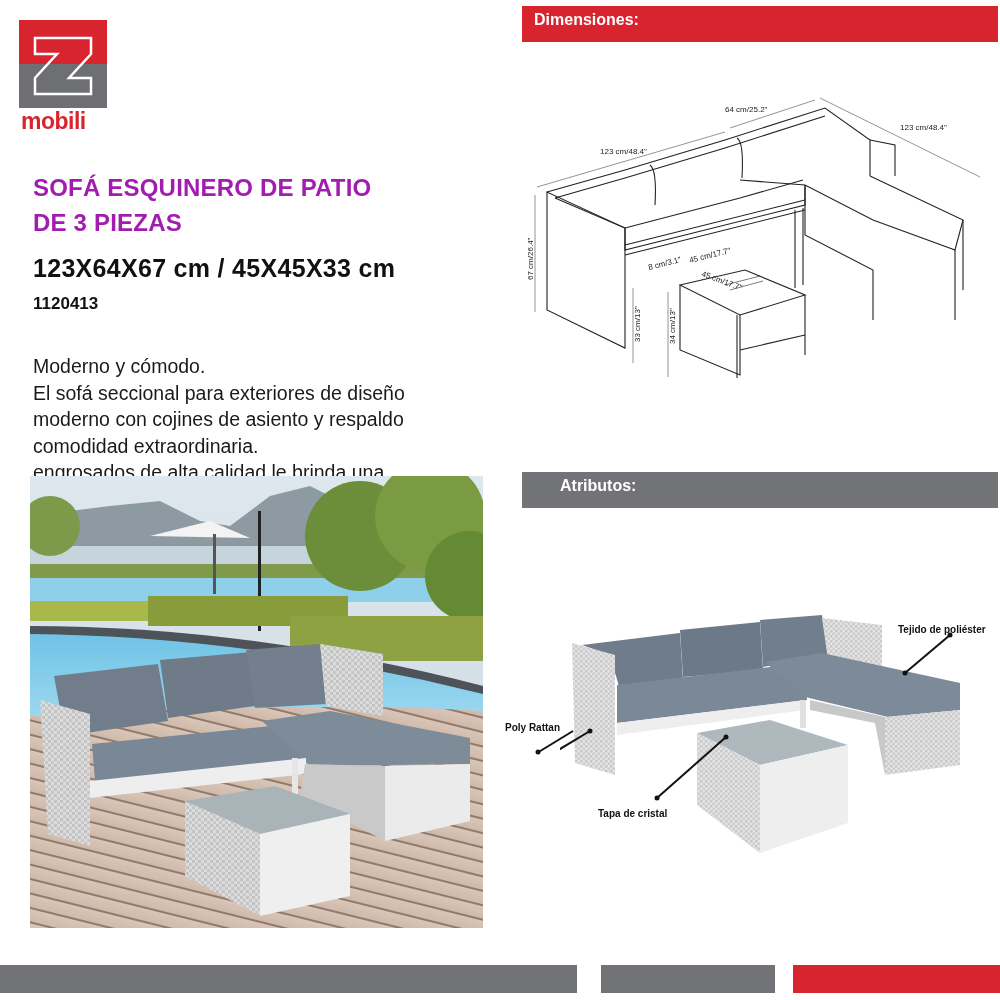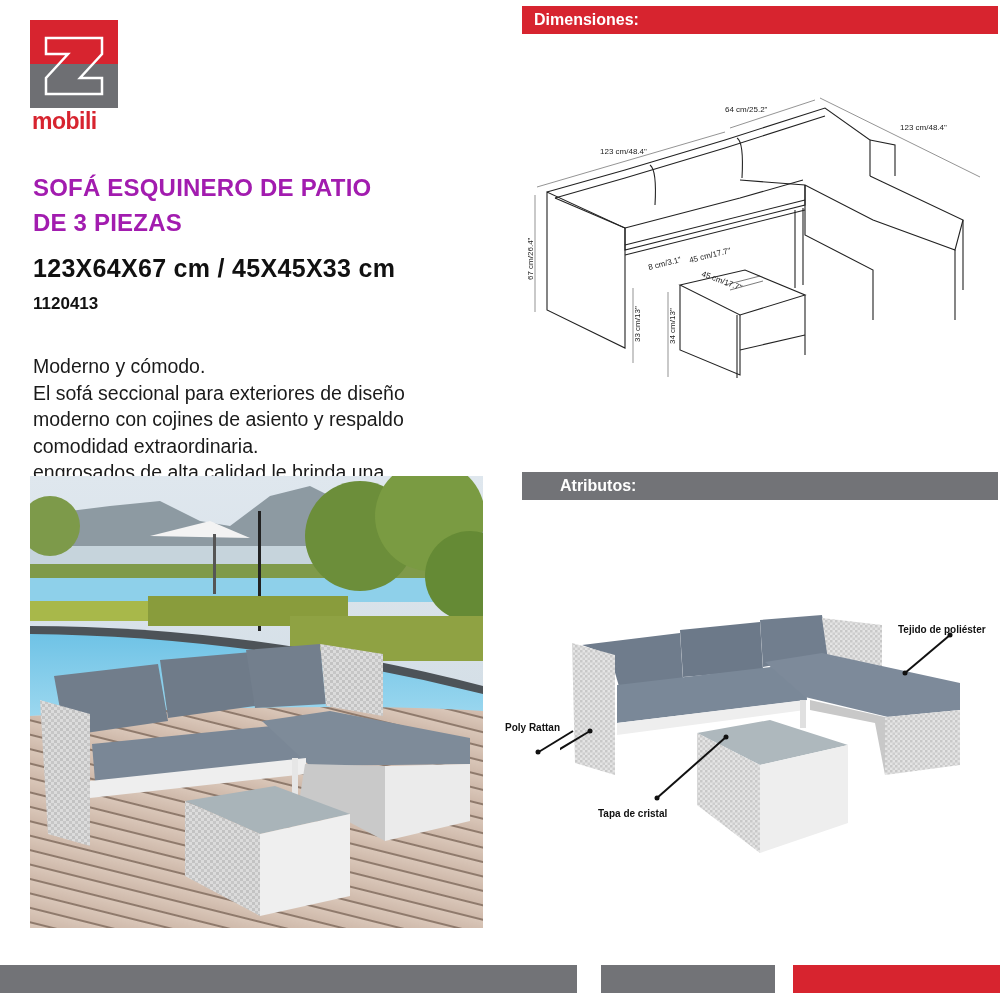--- a/index.html
+++ b/index.html
@@ -1,39 +1,39 @@
 <!DOCTYPE html>
 <html><head>
 <meta charset="utf-8">
 <style>
   html, body { margin:0; padding:0; }
   body { width:1000px; height:1000px; position:relative; background:#ffffff; overflow:hidden;
          font-family:"Liberation Sans", sans-serif; color:#111; }
   .abs { position:absolute; }
 
   
-  #logo { left:30px; top:20px; width:107px; height:113px; }
+  #logo { left:19px; top:20px; width:107px; height:113px; }
   #logo .top { position:absolute; left:0; top:0; width:88px; height:44px; background:#d7242f; }
   #logo .bot { position:absolute; left:0; top:44px; width:88px; height:44px; background:#6e6f73; }
   #logo svg { position:absolute; left:0; top:0; }
   #logo .word { position:absolute; left:2px; top:88px; font-size:23px; font-weight:bold; color:#d7242f;
                 letter-spacing:-0.5px; line-height:26px; }
 
   
   #title { left:33px; top:170px; width:460px; font-size:24px; font-weight:bold; line-height:35px; color:#a21caf; letter-spacing:0.2px; }
   #dims { left:33px; top:254px; font-size:25px; font-weight:bold; color:#111; letter-spacing:0.3px; }
   #sku { left:33px; top:294px; font-size:17px; font-weight:bold; color:#111; }
   #desc { left:33px; top:329px; width:470px; font-size:19.5px; line-height:26.5px; color:#1a1a1a;margin-top:24px; }
   #desc div { white-space:nowrap; }
 
   
   #photo { left:30px; top:476px; width:453px; height:452px; overflow:hidden; }
 
   
-  .section-bar { left:522px; width:476px; height:28px; color:#fff; font-weight:bold; font-size:16px;
+  .section-bar { left:522px; width:476px; height:36px; color:#fff; font-weight:bold; font-size:16px;
                  line-height:28px; padding-left:12px; box-sizing:border-box; }
   #dim-header { top:6px; background:#d7242f; }
   #attr-header { top:472px; background:#727377;padding-left:38px; }
 
   #diagram { left:525px; top:80px; width:470px; height:310px; }
   #product { left:560px; top:605px; width:440px; height:265px; }
 
   .callout { font-size:10px; font-weight:bold; color:#111; white-space:nowrap; }
 
   

